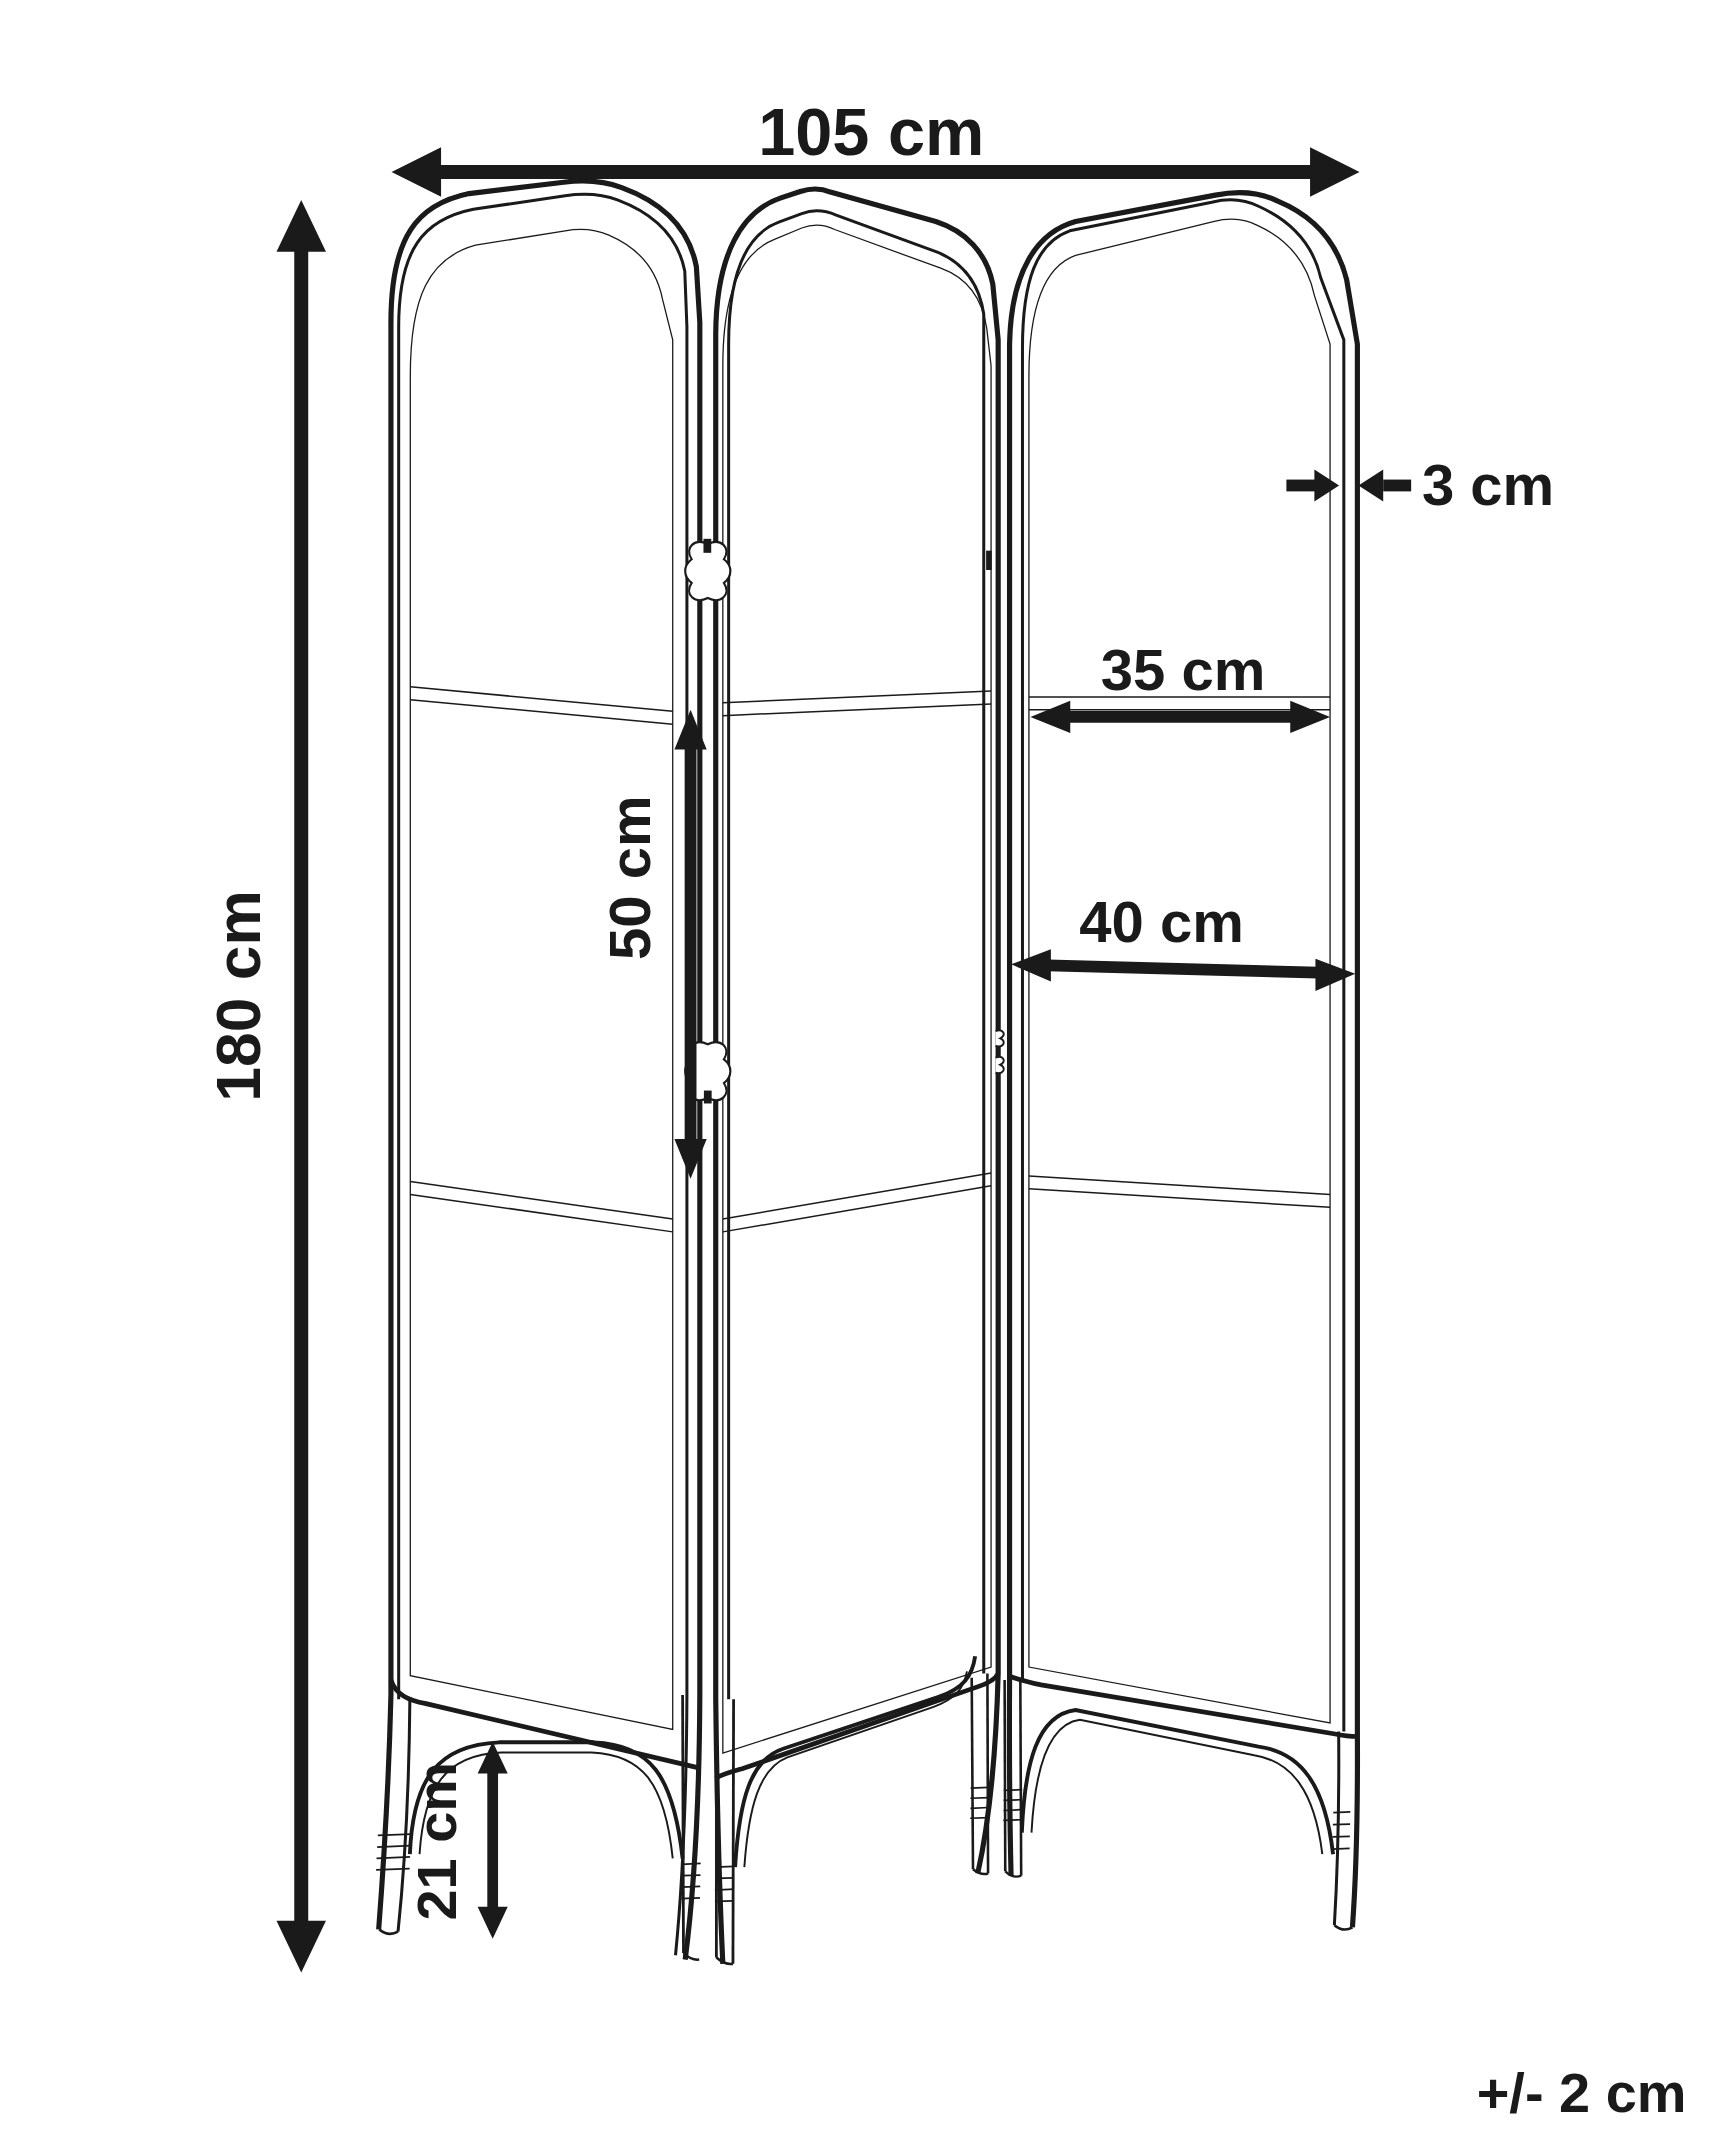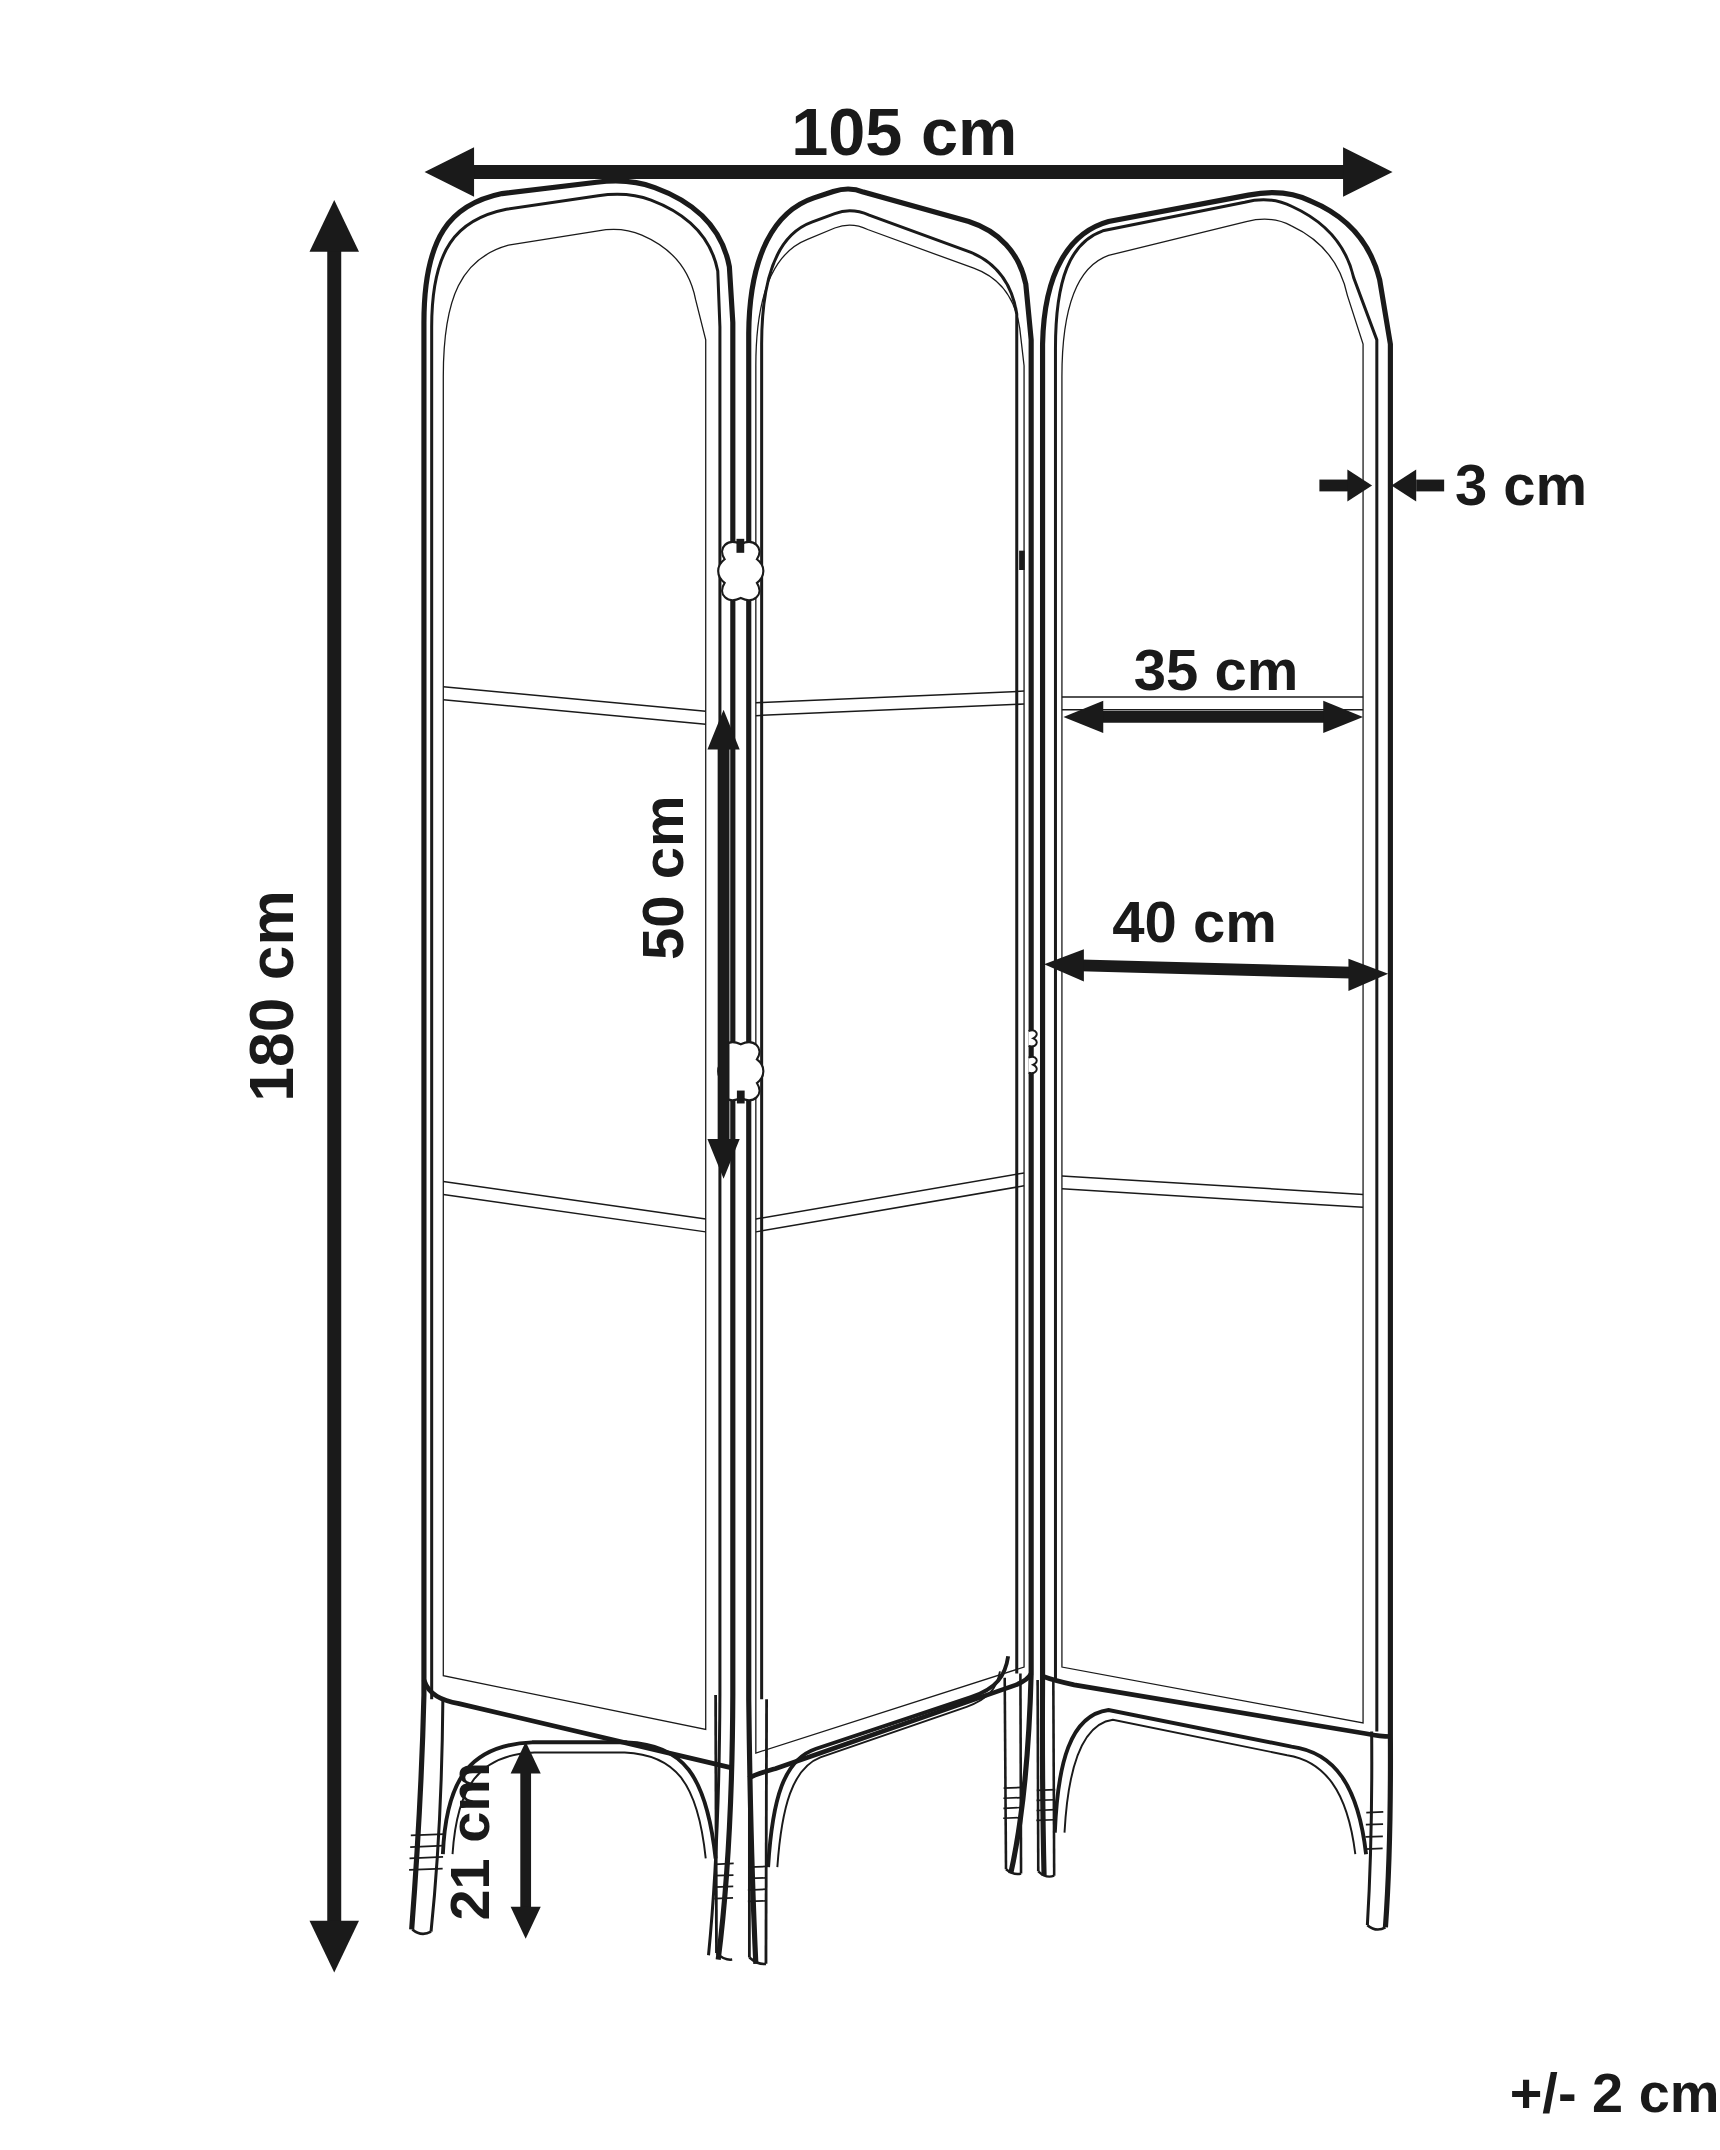--- a/index.html
+++ b/index.html
@@ -1,16 +1,16 @@
 <!DOCTYPE html>
 <html style="font-size:11.5px"><head>
 <meta charset="utf-8">
 <style>
   html,body{margin:0;padding:0;background:#fff;}
-  .canvas{width:1383px;height:2151px;background:#ffffff;position:relative;padding-left:33px;}
+  .canvas{width:1383px;height:2151px;background:#ffffff;position:relative;}
   svg{display:block;}
   text{font-family:"Liberation Sans","DejaVu Sans",sans-serif;font-weight:bold;fill:#1a1a1a;}
   .ln{stroke:#1a1a1a;fill:none;}
   .dim{stroke:#1a1a1a;fill:none;}
   .head{fill:#1a1a1a;stroke:none;}
   .hinge{fill:#ffffff;stroke:#1a1a1a;}
 </style>
 </head>
 <body>
 

